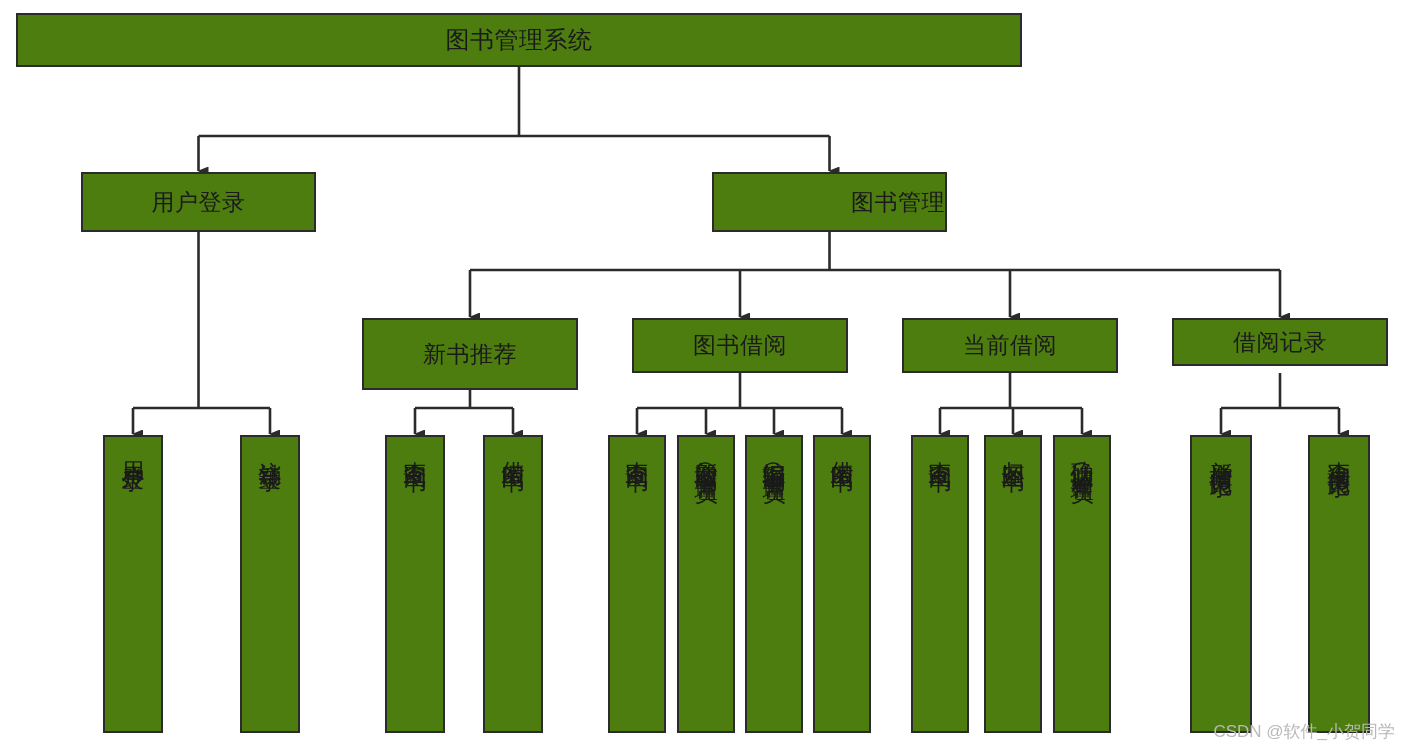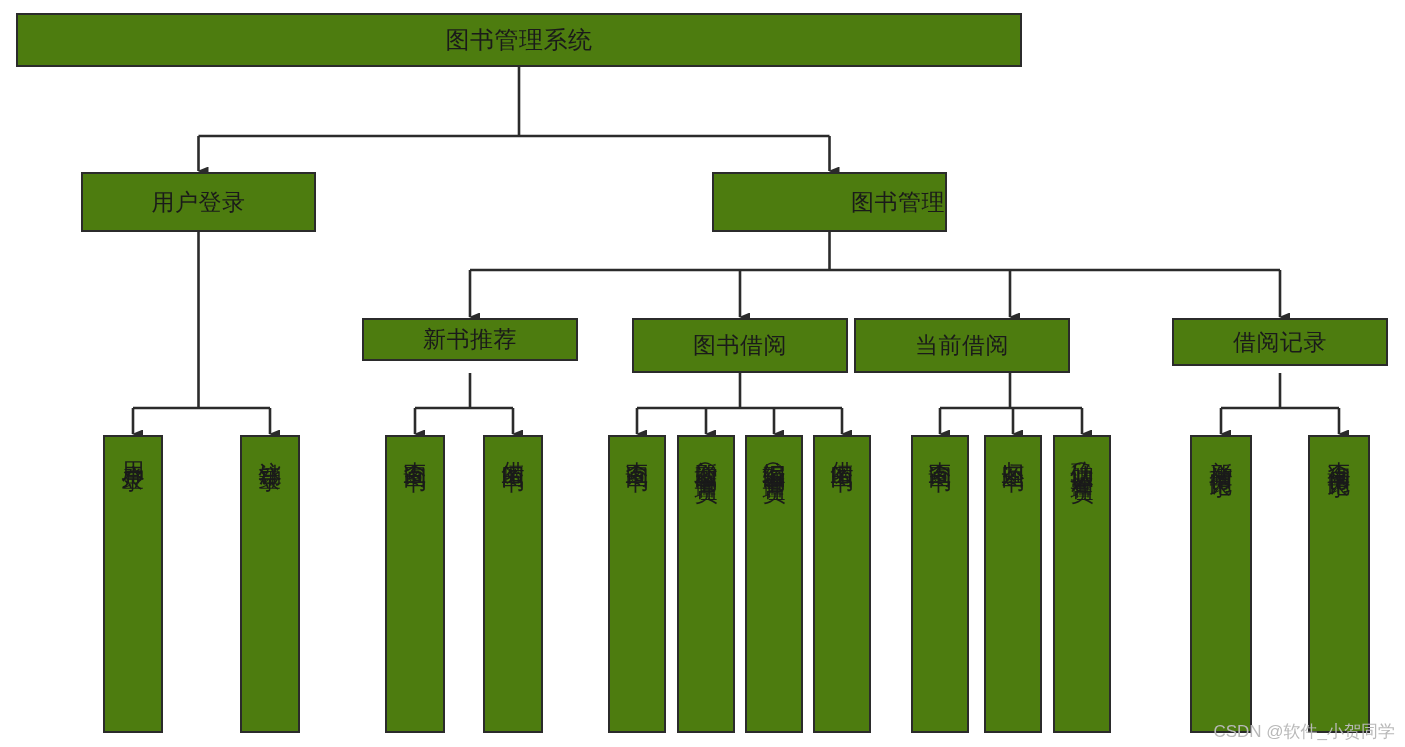--- a/index.html
+++ b/index.html
@@ -126,27 +126,27 @@
   <div id="nodes">
       <div class="node-box horizontal root" style="left: 16px; top: 13px; width: 1006px; height: 54px;">
         <span class="node-label">图书管理系统</span>
       </div>
       <div class="node-box horizontal" style="left: 81px; top: 172px; width: 235px; height: 60px;">
         <span class="node-label">用户登录</span>
       </div>
       <div class="node-box horizontal" style="left: 712px; top: 172px; width: 235px; height: 60px; justify-content: flex-end;">
         <span class="node-label">图书管理</span>
       </div>
-      <div class="node-box horizontal" style="left: 362px; top: 318px; width: 216px; height: 43px;">
+      <div class="node-box horizontal" style="left: 362px; top: 318px; width: 216px; height: 72px;">
         <span class="node-label">新书推荐</span>
       </div>
       <div class="node-box horizontal" style="left: 632px; top: 318px; width: 216px; height: 55px;">
         <span class="node-label">图书借阅</span>
       </div>
-      <div class="node-box horizontal" style="left: 854px; top: 318px; width: 216px; height: 55px;">
+      <div class="node-box horizontal" style="left: 902px; top: 318px; width: 216px; height: 55px;">
         <span class="node-label">当前借阅</span>
       </div>
       <div class="node-box horizontal" style="left: 1172px; top: 318px; width: 216px; height: 48px;">
         <span class="node-label">借阅记录</span>
       </div>
       <div class="node-box vertical" style="left: 103px; top: 435px; width: 60px; height: 298px;">
         <span class="node-label">用户登录</span>
       </div>
       <div class="node-box vertical" style="left: 240px; top: 435px; width: 60px; height: 298px;">
         <span class="node-label">注销登录</span>

